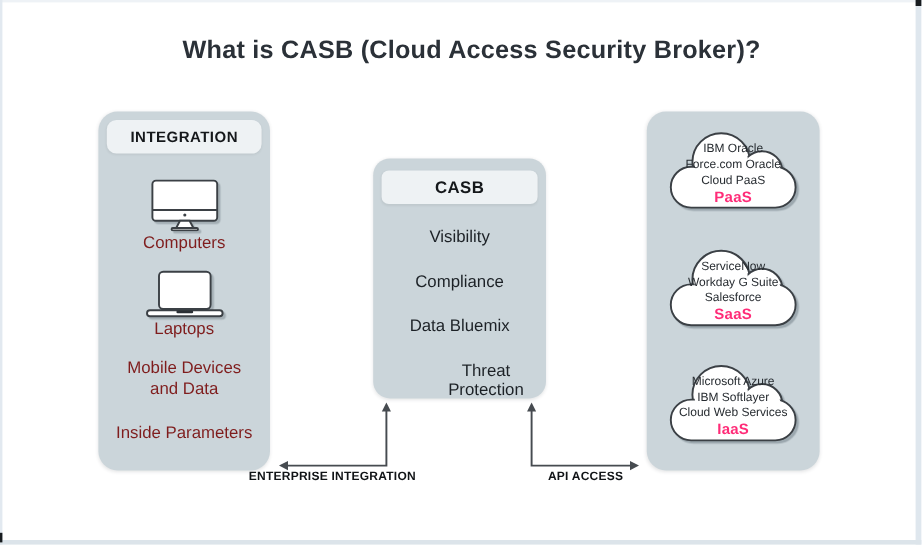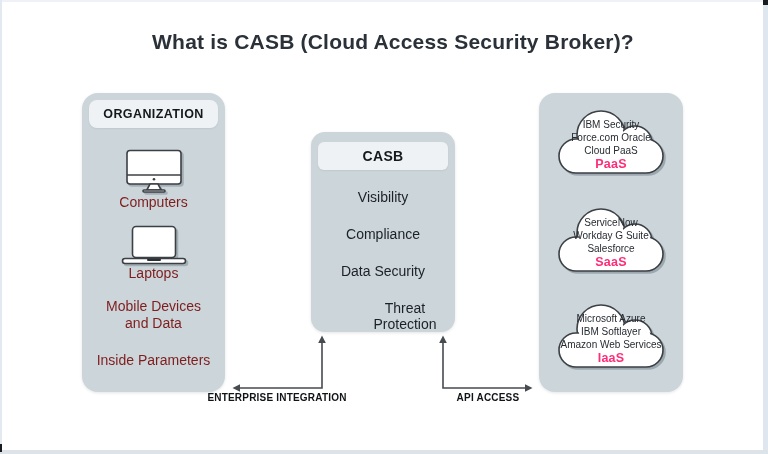--- a/index.html
+++ b/index.html
@@ -70,21 +70,21 @@
   .label-api        { left:418px; top:392px; width:140px; }
 </style>
 </head>
 <body>
 
 <div class="stage">
 
   <div class="title">What is CASB (Cloud Access Security Broker)?</div>
 
   <div class="panel panel-org">
-    <div class="header-box org-header">ORGANIZATION</div>
+    <div class="header-box org-header">INTEGRATION</div>
 
     <div class="org-icon icon-computer">
       <svg width="58" height="44" viewBox="0 0 58 44">
         <g stroke="#3b4045" stroke-width="1.6" fill="#ffffff">
           <rect x="2" y="1.5" width="54" height="33.5" rx="3"></rect>
           <line x1="2" y1="26" x2="56" y2="26"></line>
           <path d="M25 35 h8 l3.2 6 h-14.4 z"></path>
           <rect x="18" y="41" width="22" height="2" rx="1"></rect>
         </g>
         <circle cx="29" cy="30.2" r="1.3" fill="#3b4045"></circle>
@@ -106,41 +106,41 @@
     <div class="org-label lbl-inside">Inside Parameters</div>
 
     <div class="org-label lbl-mobile">Mobile Devices and Data</div>
   </div>
 
 
   <div class="panel panel-casb">
     <div class="header-box casb-header">CASB</div>
     <div class="casb-item casb-item-0">Visibility</div>
     <div class="casb-item casb-item-1">Compliance</div>
-    <div class="casb-item casb-item-2">Data Security</div>
+    <div class="casb-item casb-item-2">Data Bluemix</div>
     <div class="casb-item casb-item-3">Threat Protection</div>
   </div>
 
   <div class="panel panel-cloud">
 
     <div class="cloud cloud-0">
       <svg viewBox="0 0 116 76">
         <g stroke="#3b4045" stroke-width="1.6" fill="#ffffff">
           <circle cx="48" cy="30" r="24"></circle>
           <circle cx="82" cy="38" r="17"></circle>
           <rect x="6" y="34" width="104" height="34" rx="17"></rect>
         </g>
         <g fill="#ffffff">
           <circle cx="48" cy="30" r="22.4"></circle>
           <circle cx="82" cy="38" r="15.4"></circle>
           <rect x="7.6" y="35.6" width="100.8" height="30.8" rx="15.4"></rect>
         </g>
       </svg>
       <div class="cloud-text">
-        <div>IBM Security</div>
+        <div>IBM Oracle</div>
         <div>Force.com Oracle</div>
         <div>Cloud PaaS</div>
         <div class="cloud-tag">PaaS</div>
       </div>
     </div>
 
     <div class="cloud cloud-1">
       <svg viewBox="0 0 116 76">
         <g stroke="#3b4045" stroke-width="1.6" fill="#ffffff">
           <circle cx="48" cy="30" r="24"></circle>
@@ -170,21 +170,21 @@
         </g>
         <g fill="#ffffff">
           <circle cx="48" cy="30" r="22.4"></circle>
           <circle cx="82" cy="38" r="15.4"></circle>
           <rect x="7.6" y="35.6" width="100.8" height="30.8" rx="15.4"></rect>
         </g>
       </svg>
       <div class="cloud-text">
         <div>Microsoft Azure</div>
         <div>IBM Softlayer</div>
-        <div>Amazon Web Services</div>
+        <div>Cloud Web Services</div>
         <div class="cloud-tag">IaaS</div>
       </div>
     </div>
   </div>
 
   <svg class="connector-layer" width="768" height="454" viewBox="0 0 768 454">
     <g stroke="#464b50" stroke-width="1.6" fill="none">
       <path d="M 322 341 L 322 388 L 239 388"></path>
     </g>
     <g fill="#464b50">

